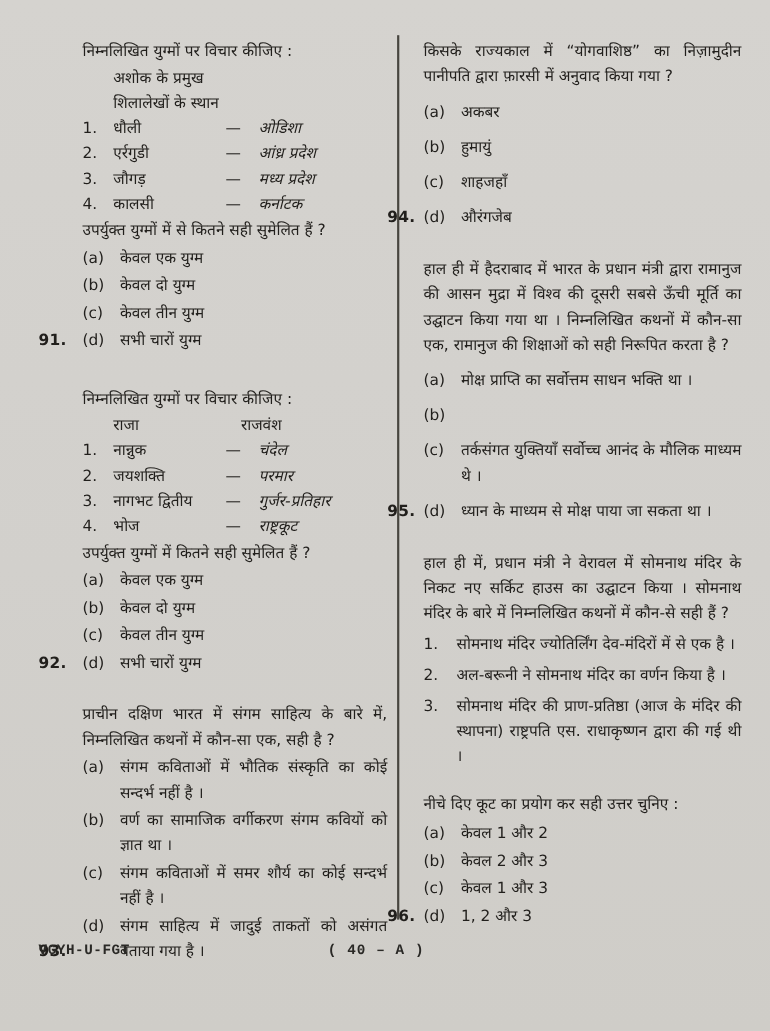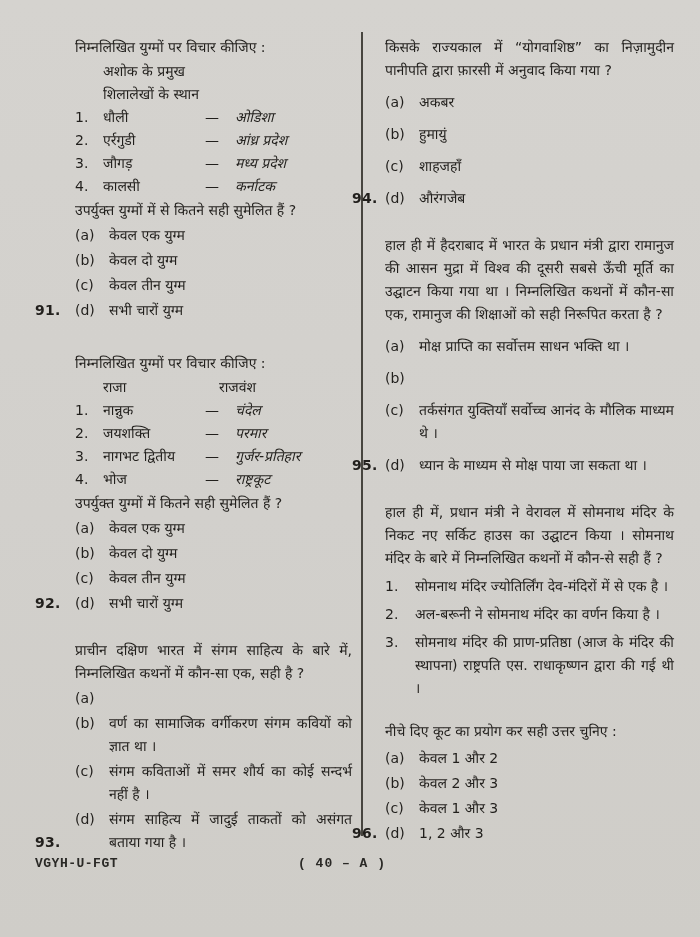--- a/index.html
+++ b/index.html
@@ -166,20 +166,21 @@
         </div>
       </div>
     </div>
 
     <div class="q">
       <span class="qnum">93.</span>
       <div class="qbody">
         <div class="stem">प्राचीन दक्षिण भारत में संगम साहित्य के बारे में, निम्नलिखित कथनों में कौन-सा एक, सही है ?</div>
         <div class="opt">
           <span class="olab">(a)</span>
+          <span class="otext">संगम कविताओं में भौतिक संस्कृति का कोई सन्दर्भ नहीं है ।</span>
         </div>
         <div class="opt">
           <span class="olab">(b)</span>
           <span class="otext">वर्ण का सामाजिक वर्गीकरण संगम कवियों को ज्ञात था ।</span>
         </div>
         <div class="opt">
           <span class="olab">(c)</span>
           <span class="otext">संगम कविताओं में समर शौर्य का कोई सन्दर्भ नहीं है ।</span>
         </div>
         <div class="opt">

